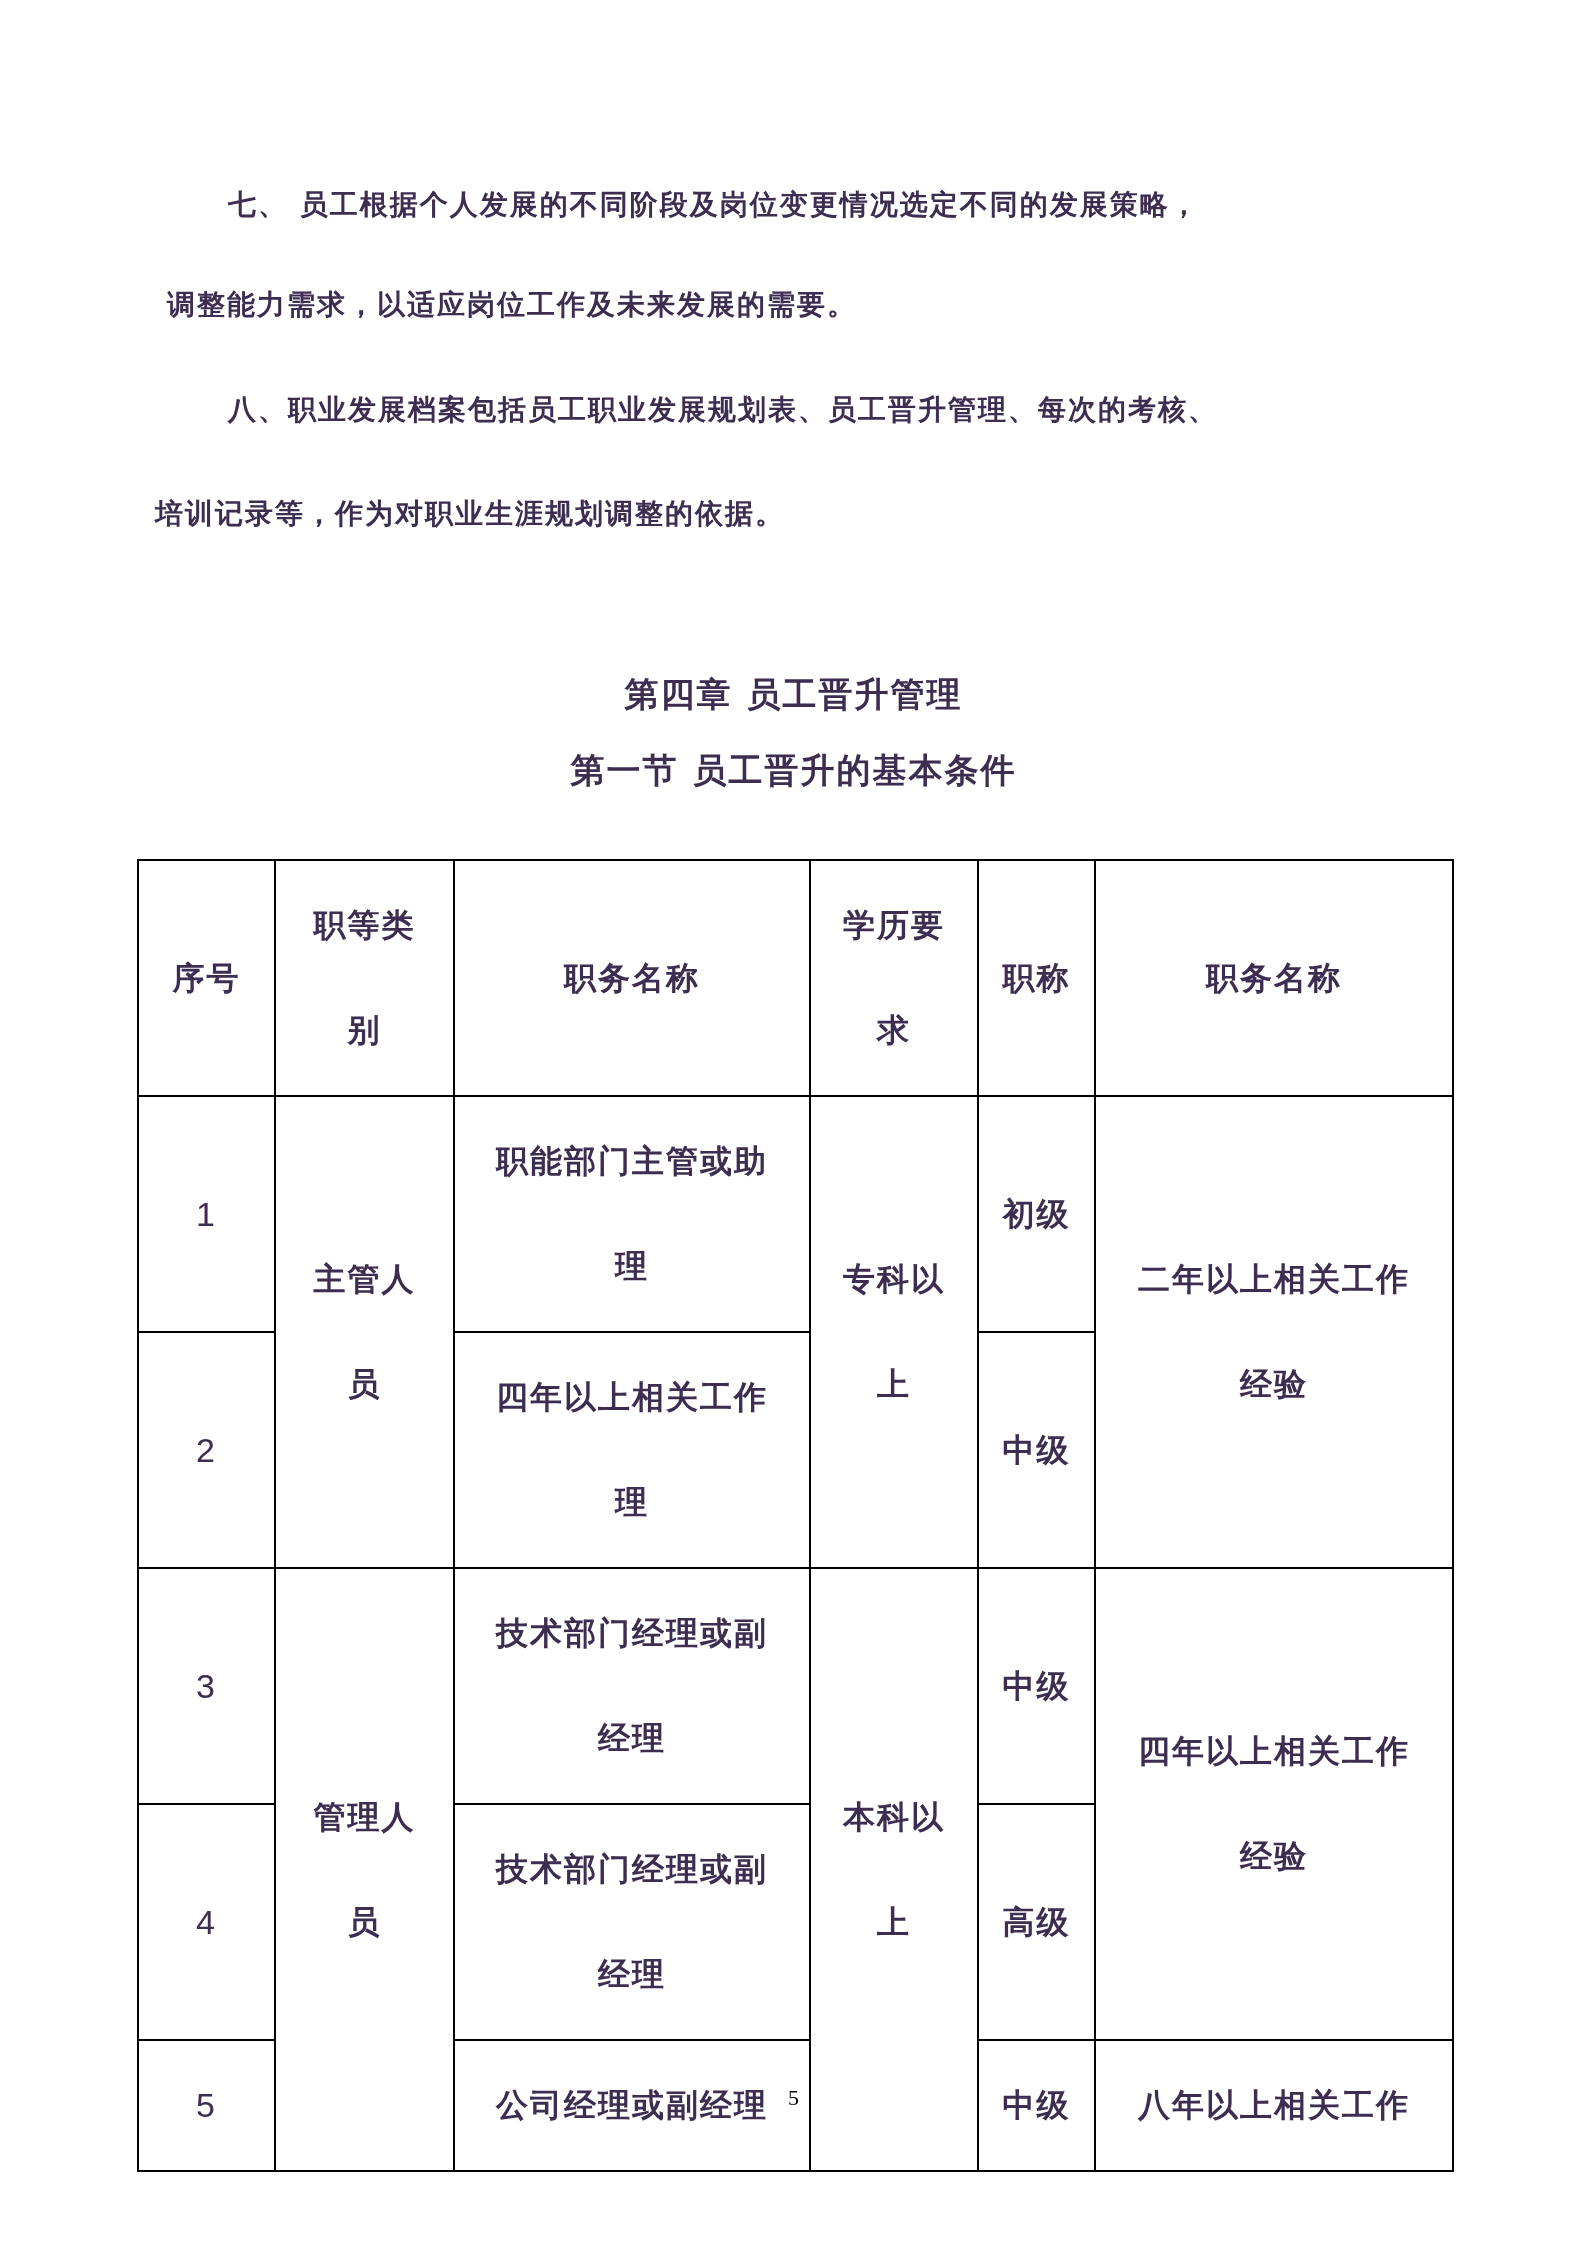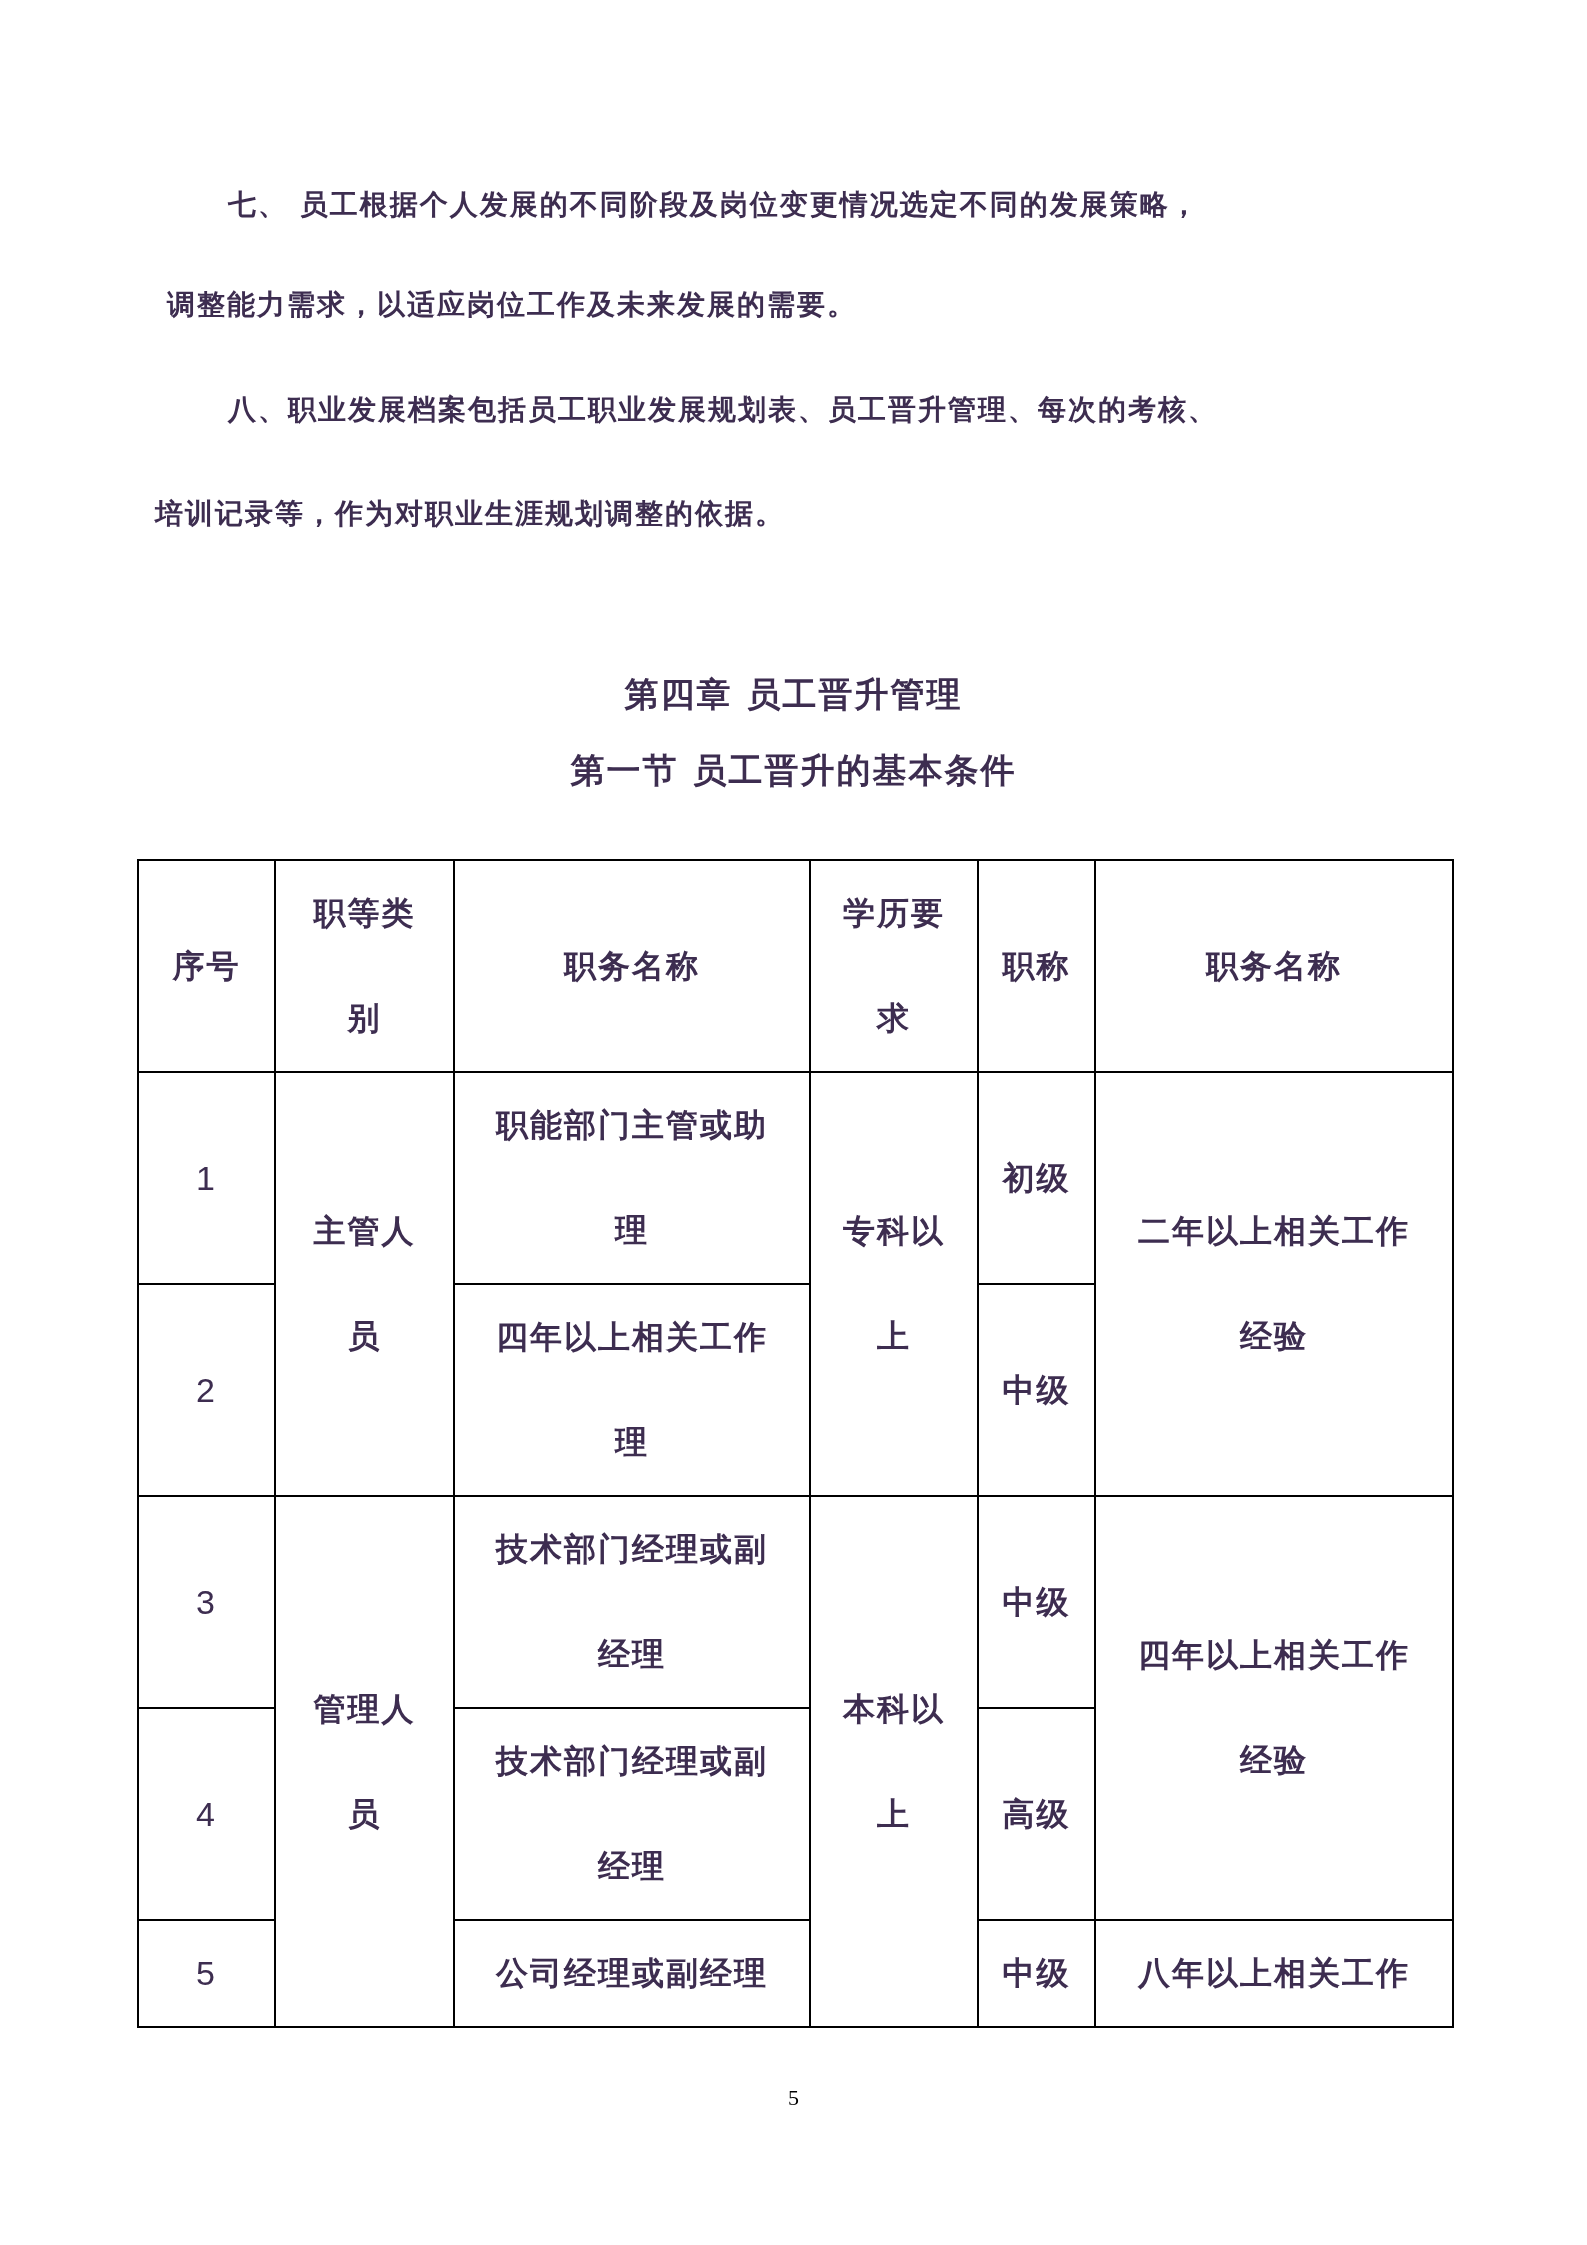--- a/index.html
+++ b/index.html
@@ -1,21 +1,21 @@
 <!DOCTYPE html>
 <html><head>
 <meta charset="utf-8">
 <style>
   html, body { margin:0; padding:0; background:#ffffff; }
   body { width:1587px; height:2245px; position:relative; overflow:hidden;
          font-family: "DejaVu Sans", "Liberation Sans", sans-serif; color:#3d2d50; }
   .para { position:absolute; font-size:28px; font-weight:bold; white-space:nowrap; line-height:40px; letter-spacing:2px; }
   .heading { position:absolute; left:0; width:1587px; text-align:center; font-size:34px; font-weight:bold; line-height:44px; letter-spacing:2px; }
   table.grid { position:absolute; left:137px; top:859px; border-collapse:collapse; table-layout:fixed; width:1315px; }
-  table.grid td { border:2px solid #000; text-align:center; vertical-align:middle; font-size:32px; font-weight:bold; line-height:105px; padding:0; letter-spacing:2px;margin-left:34px; }
+  table.grid td { border:2px solid #000; text-align:center; vertical-align:middle; font-size:32px; font-weight:bold; line-height:105px; padding:12px; letter-spacing:2px;margin-left:34px; }
   table.grid td.num { font-weight:normal; font-family:"Liberation Sans", sans-serif; font-size:34px; color:#3d2d50; }
   tr.r { height:209px; }
   tr.r5 { height:104px; }
   .pagenum { position:absolute; left:0; width:1587px; top:2085px; text-align:center; font-family:"Liberation Serif", serif; font-size:22px; color:#000; }
 </style>
 </head>
 <body>
 
 <div class="para" style="left:228px; top:185px;">七、 员工根据个人发展的不同阶段及岗位变更情况选定不同的发展策略，</div>
 <div class="para" style="left:155px; top:285px;margin-left:12px;">调整能力需求，以适应岗位工作及未来发展的需要。</div>

